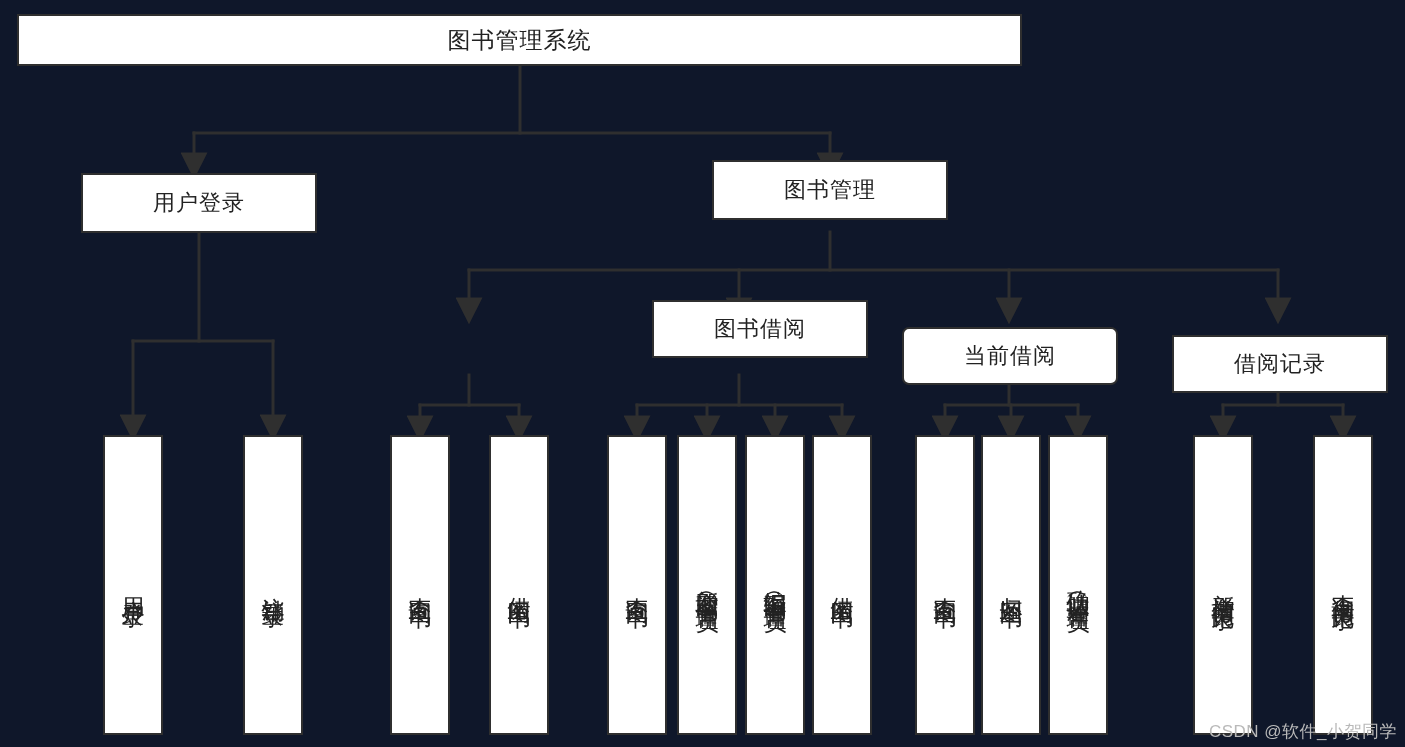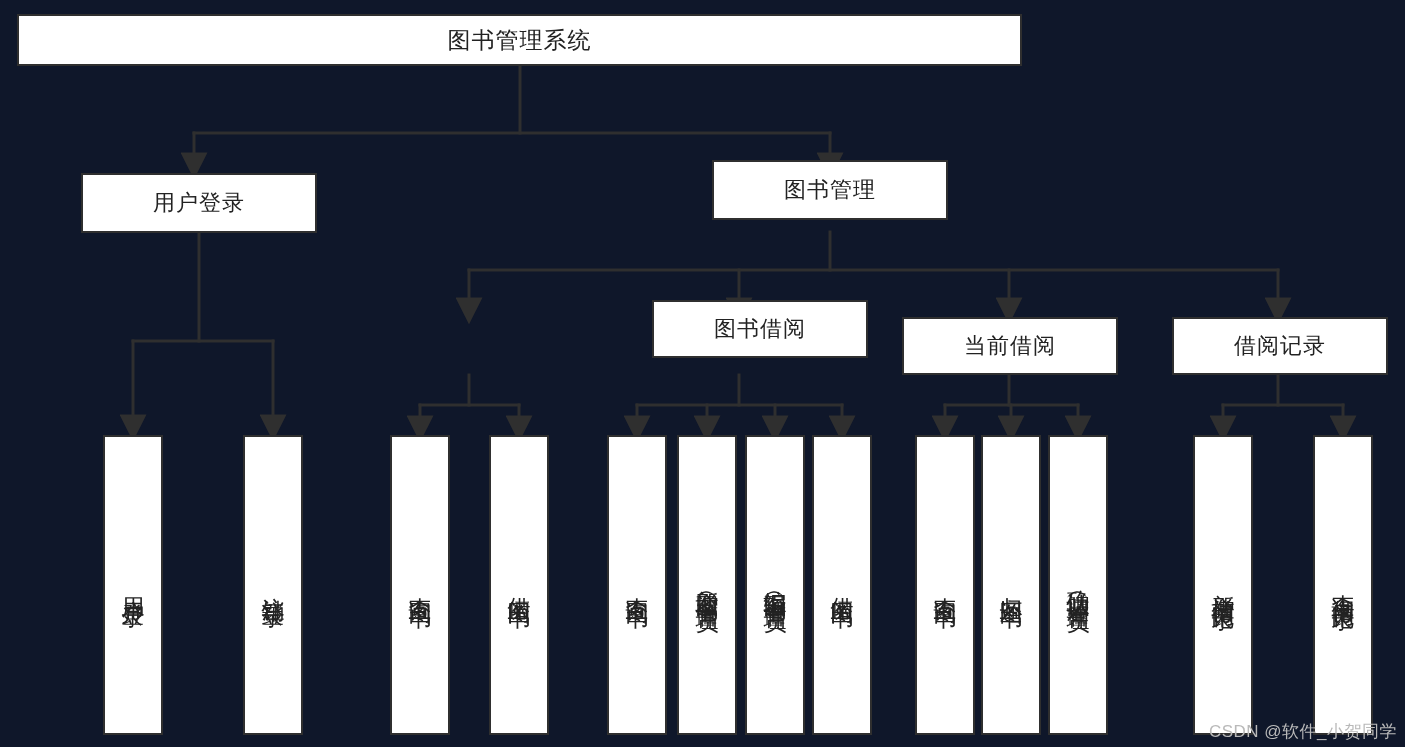--- a/index.html
+++ b/index.html
@@ -137,24 +137,24 @@
   <div class="node horiz" style="left:81px; top:173px; width:236px; height:60px;">
     <span class="label">用户登录</span>
   </div>
   <div class="node horiz" style="left:712px; top:160px; width:236px; height:60px;">
     <span class="label">图书管理</span>
   </div>
 
   <div class="node horiz" style="left:632px; top:300px; width:216px; height:58px;margin-left:20px;">
     <span class="label">图书借阅</span>
   </div>
-  <div class="node horiz" style="left:902px; top:317px; width:216px; height:58px;">
+  <div class="node horiz" style="left:902px; top:327px; width:216px; height:58px;border-radius:7px;">
     <span class="label">当前借阅</span>
   </div>
-  <div class="node horiz" style="left:1172px; top:317px; width:216px; height:58px;">
+  <div class="node horiz" style="left:1172px; top:335px; width:216px; height:58px;">
     <span class="label">借阅记录</span>
   </div>
 
   <div class="node vert" style="left:103px; top:435px; width:60px; height:300px;">
     <span class="label">用户登录</span>
   </div>
   <div class="node vert" style="left:243px; top:435px; width:60px; height:300px;">
     <span class="label">注销登录</span>
   </div>
 

